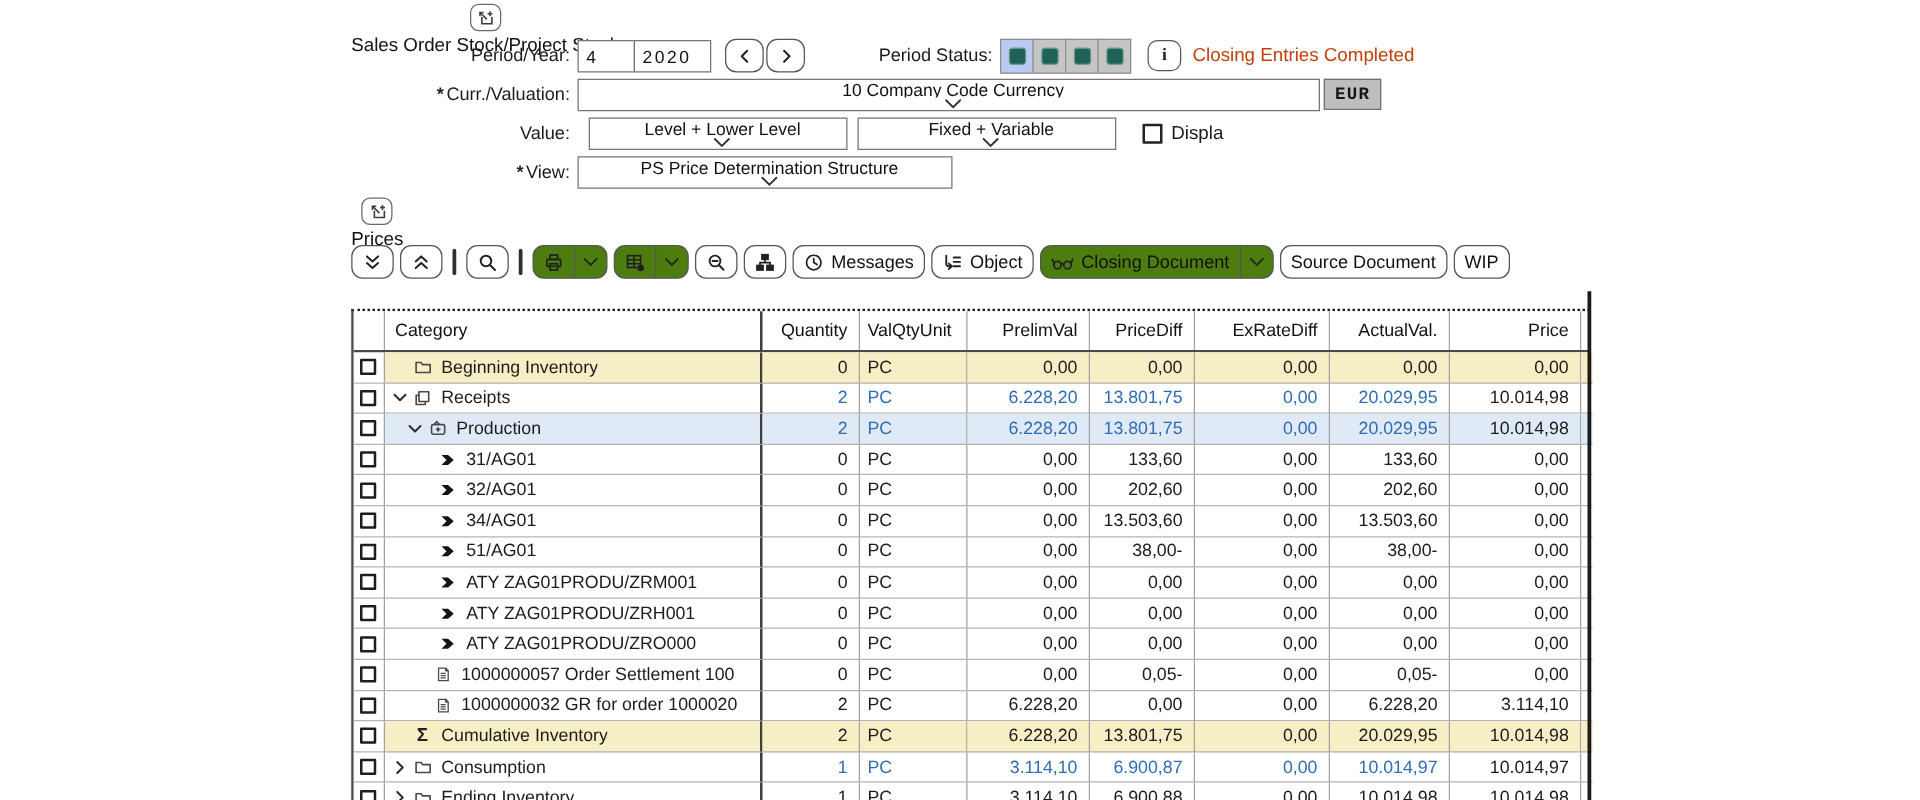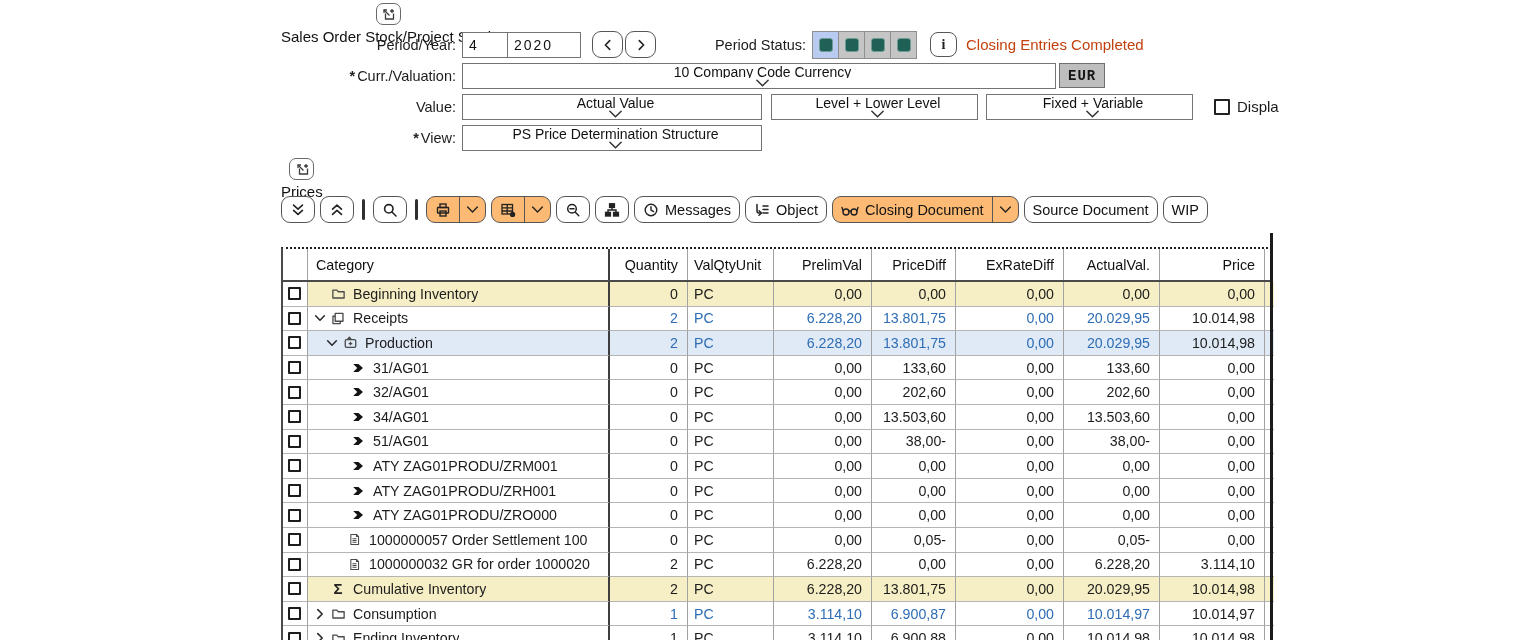--- a/index.html
+++ b/index.html
@@ -39,21 +39,21 @@
   .info-btn { width:27px; height:25px; border:1.6px solid #565656; border-radius:8px; background:#fff;
     display:inline-flex; align-items:center; justify-content:center;
     font-family:"Liberation Serif","DejaVu Serif",serif; font-size:14px; font-weight:700; color:#222; }
   .closing-text { font-size:15px; color:#c2410c; margin-left:9px; }
 
   
   #toolbar { position:absolute; left:281px; top:196px; display:flex; align-items:center; gap:5px; }
   .tb-btn { height:27px; min-width:33px; border:1.6px solid #565656; border-radius:9px; background:#fff;
     display:inline-flex; align-items:center; justify-content:center; gap:6px; padding:0 8px;
     font-size:14.5px; color:#111; white-space:nowrap; }
-  .tb-split { height:27px; border:1.6px solid #565656; border-radius:9px; background:#fdba74;
+  .tb-split { height:27px; border:1.6px solid #565656; border-radius:9px; background:#4d7c0f;
     display:inline-flex; align-items:stretch; overflow:hidden; }
   .tb-split .seg { display:inline-flex; align-items:center; gap:6px; padding:0 8px; font-size:14.5px; color:#111; white-space:nowrap; }
   .tb-split .seg + .seg { border-left:1.4px solid #565656; padding:0 6px; }
   .tb-sep { width:3px; height:21px; background:#2f2f2f; border-radius:2px; margin:0 3px; }
 
   
   #ml-table { position:absolute; left:281px; top:247px; width:991px; border-top:2px dotted #1f1f1f;
     border-left:2px solid #4a4a4a; }
   .t-row { display:grid; grid-template-columns:25px 302px 78px 86px 98px 84px 108px 96px 105px 9px;
     height:24.6px; background:#fff; }
@@ -94,21 +94,21 @@
             <path d="M11 1 v4 M9 3 h4"></path>
         </svg>
       </span>
     </div>
     <span class="section-title">Sales Order Stock/Project Stock</span>
   </div>
 
   <div class="form-row" style="top:31px;">
     <div class="form-label">Period/Year:</div>
     <input class="txt-input" style="width: 46px;" value="4">
-    <input class="txt-input" style="width: 74px; margin-left: -1px; letter-spacing: 2px;" value="2020">
+    <input class="txt-input" style="width: 62px; margin-left: -1px; letter-spacing: 2px;" value="2020">
     <button class="nav-btn" style="margin-left:11px;">
       <span>
         <svg width="14" height="14" viewBox="0 0 16 16" fill="none" stroke="#222" stroke-width="1.8" stroke-linecap="round" stroke-linejoin="round">
             <polyline points="10,3 5,8 10,13"></polyline>
           </svg>
       </span>
     </button>
     <button class="nav-btn" style="margin-left:2px;">
       <span>
         <svg width="14" height="14" viewBox="0 0 16 16" fill="none" stroke="#222" stroke-width="1.8" stroke-linecap="round" stroke-linejoin="round">
@@ -147,28 +147,20 @@
         <svg width="15" height="10" viewBox="0 0 16 10" fill="none" stroke="#333" stroke-width="1.6" stroke-linecap="round">
             <polyline points="2,2 8,8 14,2"></polyline>
           </svg>
       </span>
     </div>
     <div class="cur-box">EUR</div>
   </div>
 
   <div class="form-row" style="top:93px;">
     <div class="form-label">Value:</div>
-    <div class="dropdown" style="width:300px;">
-      <span class="dd-text">Actual Value</span>
-      <span class="dd-chev">
-        <svg width="15" height="10" viewBox="0 0 16 10" fill="none" stroke="#333" stroke-width="1.6" stroke-linecap="round">
-            <polyline points="2,2 8,8 14,2"></polyline>
-          </svg>
-      </span>
-    </div>
     <div class="dropdown" style="width:207px; margin-left:9px;">
       <span class="dd-text">Level + Lower Level</span>
       <span class="dd-chev">
         <svg width="15" height="10" viewBox="0 0 16 10" fill="none" stroke="#333" stroke-width="1.6" stroke-linecap="round">
             <polyline points="2,2 8,8 14,2"></polyline>
           </svg>
       </span>
     </div>
     <div class="dropdown" style="width:207px; margin-left:8px;">
       <span class="dd-text">Fixed + Variable</span>

